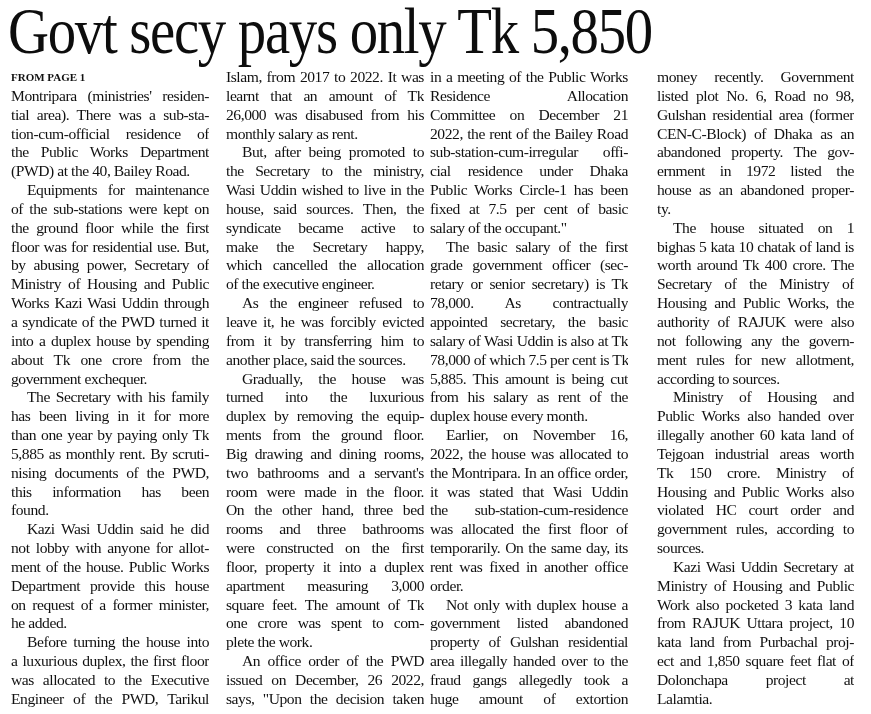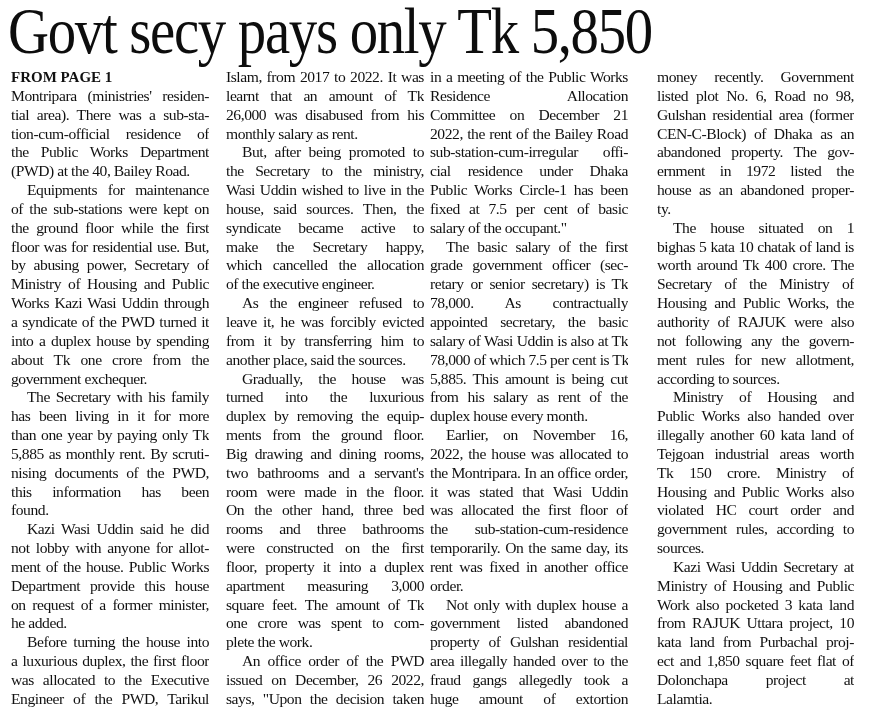--- a/index.html
+++ b/index.html
@@ -3,21 +3,21 @@
 <meta charset="utf-8">
 <style>
   html,body{margin:0;padding:0;background:#fff;}
   body{width:871px;height:714px;overflow:hidden;position:relative;font-family:"DejaVu Serif","Liberation Serif",serif;color:#111;}
   .headline{position:absolute;left:8px;top:-6px;font-family:"Liberation Serif",serif;font-size:66px;line-height:74px;letter-spacing:-1.5px;transform:scaleX(0.86);transform-origin:left top;white-space:nowrap;color:#0d0d0d;}
   .col{position:absolute;top:68px;width:198px;}
   .c1{left:11px}.c2{left:226px}.c3{left:430px}.c4{left:657px;width:197px}
   .ln{display:block;height:18.85px;line-height:18.85px;font-family:"Liberation Serif",serif;font-size:15.6px;white-space:nowrap;text-align:justify;text-align-last:justify;overflow:hidden;letter-spacing:-0.45px;}
   .ln.last{text-align-last:left;}
   .ln.ind{text-indent:16px;}
-  .kicker{font-weight:bold;font-size:15px;letter-spacing:0;text-align-last:left;}
+  .kicker{font-weight:bold;font-size:11px;letter-spacing:0;text-align-last:left;}
 </style>
 </head>
 <body>
 
 <div class="headline">Govt secy pays only Tk 5,850</div>
 
 <div class="col c1">
   <span class="ln kicker">FROM PAGE 1</span>
 <span class="ln">Montripara (ministries' residen-</span>
     <span class="ln">tial area). There was a sub-sta-</span>
@@ -106,22 +106,22 @@
     <span class="ln">appointed secretary, the basic</span>
     <span class="ln">salary of Wasi Uddin is also at Tk</span>
     <span class="ln">78,000 of which 7.5 per cent is Tk</span>
     <span class="ln">5,885. This amount is being cut</span>
     <span class="ln">from his salary as rent of the</span>
     <span class="ln last">duplex house every month.</span>
     <span class="ln ind">Earlier, on November 16,</span>
     <span class="ln">2022, the house was allocated to</span>
     <span class="ln">the Montripara. In an office order,</span>
     <span class="ln">it was stated that Wasi Uddin</span>
+    <span class="ln">the sub-station-cum-residence</span>
     <span class="ln">was allocated the first floor of</span>
-    <span class="ln">the sub-station-cum-residence</span>
     <span class="ln">temporarily. On the same day, its</span>
     <span class="ln">rent was fixed in another office</span>
     <span class="ln last">order.</span>
     <span class="ln ind">Not only with duplex house a</span>
     <span class="ln">government listed abandoned</span>
     <span class="ln">property of Gulshan residential</span>
     <span class="ln">area illegally handed over to the</span>
     <span class="ln">fraud gangs allegedly took a</span>
     <span class="ln">huge amount of extortion</span>
   </div>

